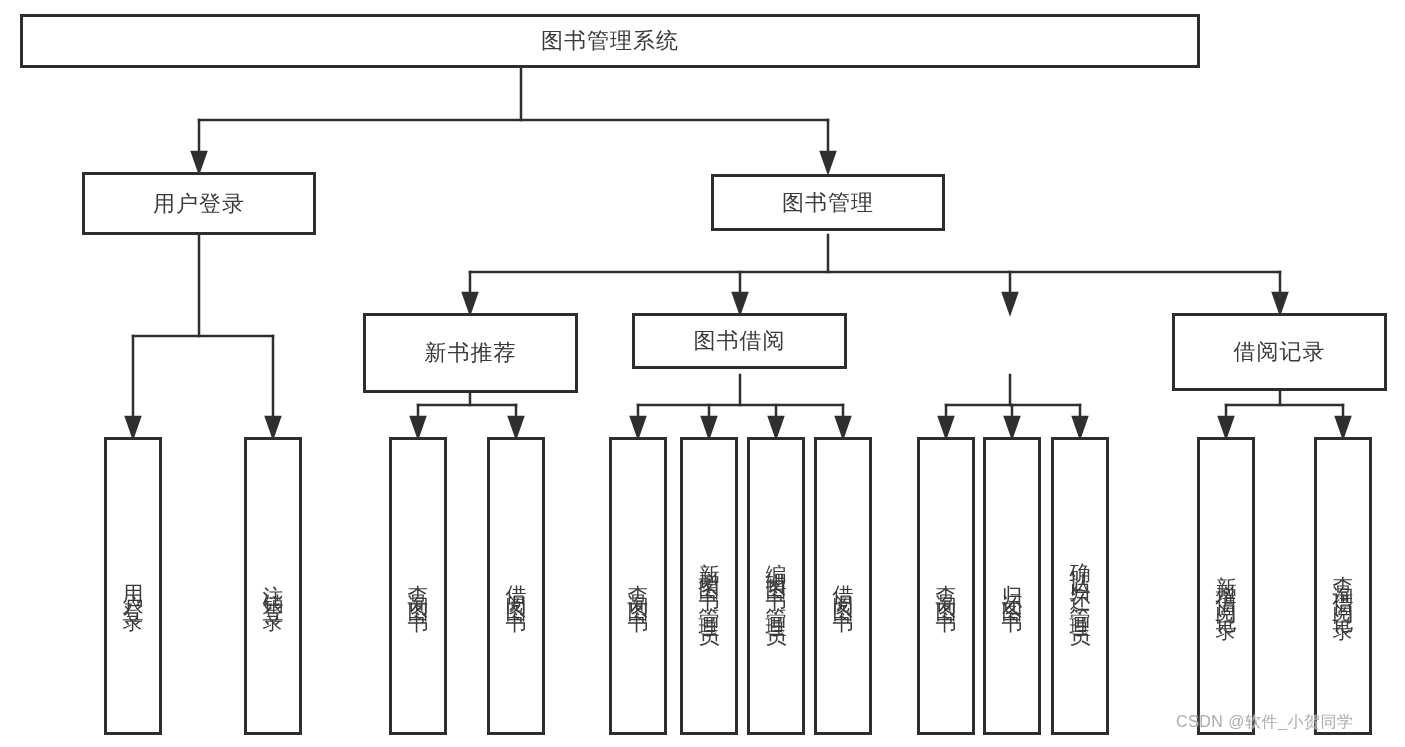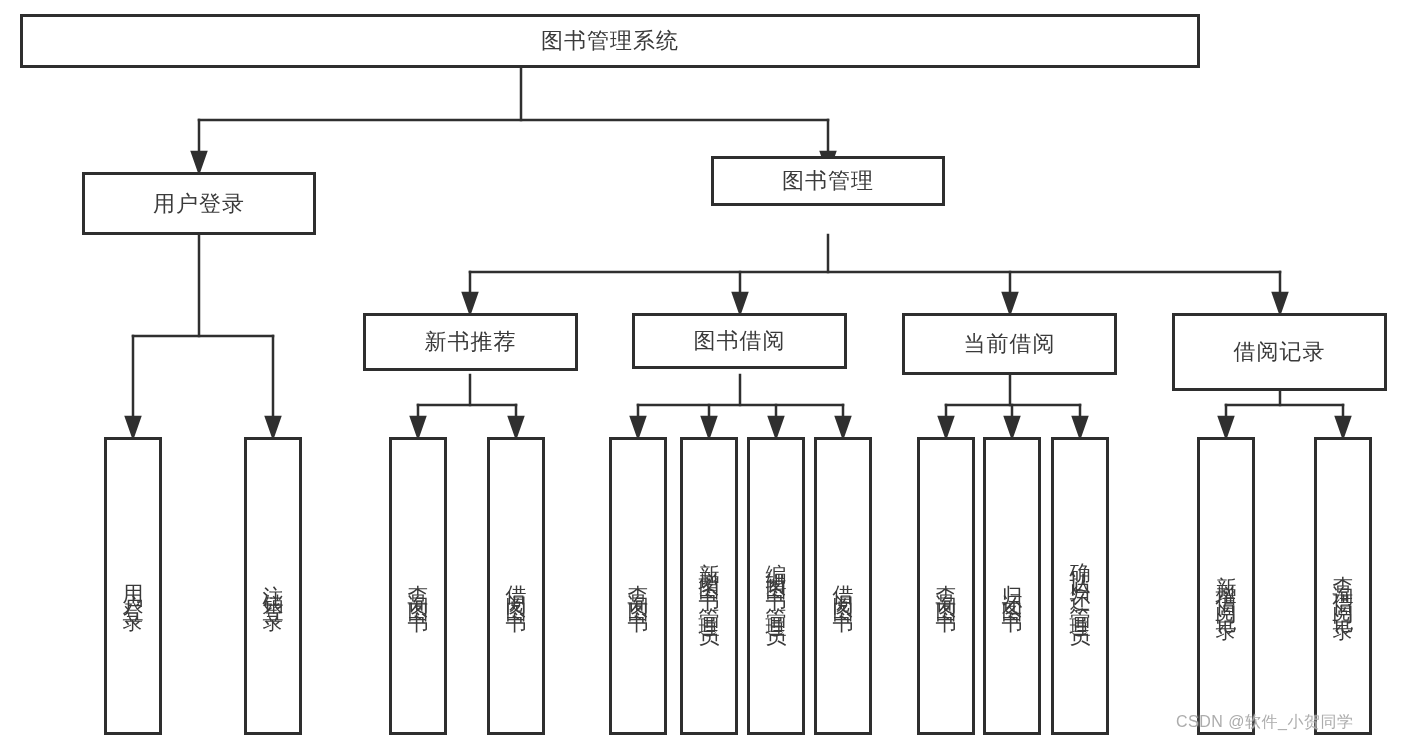--- a/index.html
+++ b/index.html
@@ -132,25 +132,24 @@
       <line x1="1226" y1="405" x2="1226" y2="420"></line>
       <polygon points="1219,417 1233,417 1226,437"></polygon>
       <line x1="1343" y1="405" x2="1343" y2="420"></line>
       <polygon points="1336,417 1350,417 1343,437"></polygon>
     </g>
   </svg>
 
   <div class="node" style="left:20px; top:14px; width:1180px; height:54px;">图书管理系统</div>
 
   <div class="node" style="left:82px; top:172px; width:234px; height:63px;">用户登录</div>
-  <div class="node" style="left:711px; top:156px; width:234px; height:50px;">图书管理</div>
+  <div class="node" style="left:711px; top:174px; width:234px; height:57px;">图书管理</div>
 
-  <div class="node" style="left:363px; top:313px; width:215px; height:58px;">新书推荐</div>
+  <div class="node" style="left:363px; top:313px; width:215px; height:80px;">新书推荐</div>
   <div class="node" style="left:632px; top:313px; width:215px; height:56px;">图书借阅</div>
-  <div class="node" style="left:902px; top:313px; width:215px; height:62px;">当前借阅</div>
   <div class="node" style="left:1172px; top:313px; width:215px; height:78px;">借阅记录</div>
 
   <div class="leaf" style="left:104px;">
     <span>用户登录</span>
   </div>
   <div class="leaf" style="left:244px;">
     <span>注销登录</span>
   </div>
 
   <div class="leaf" style="left:389px;">

